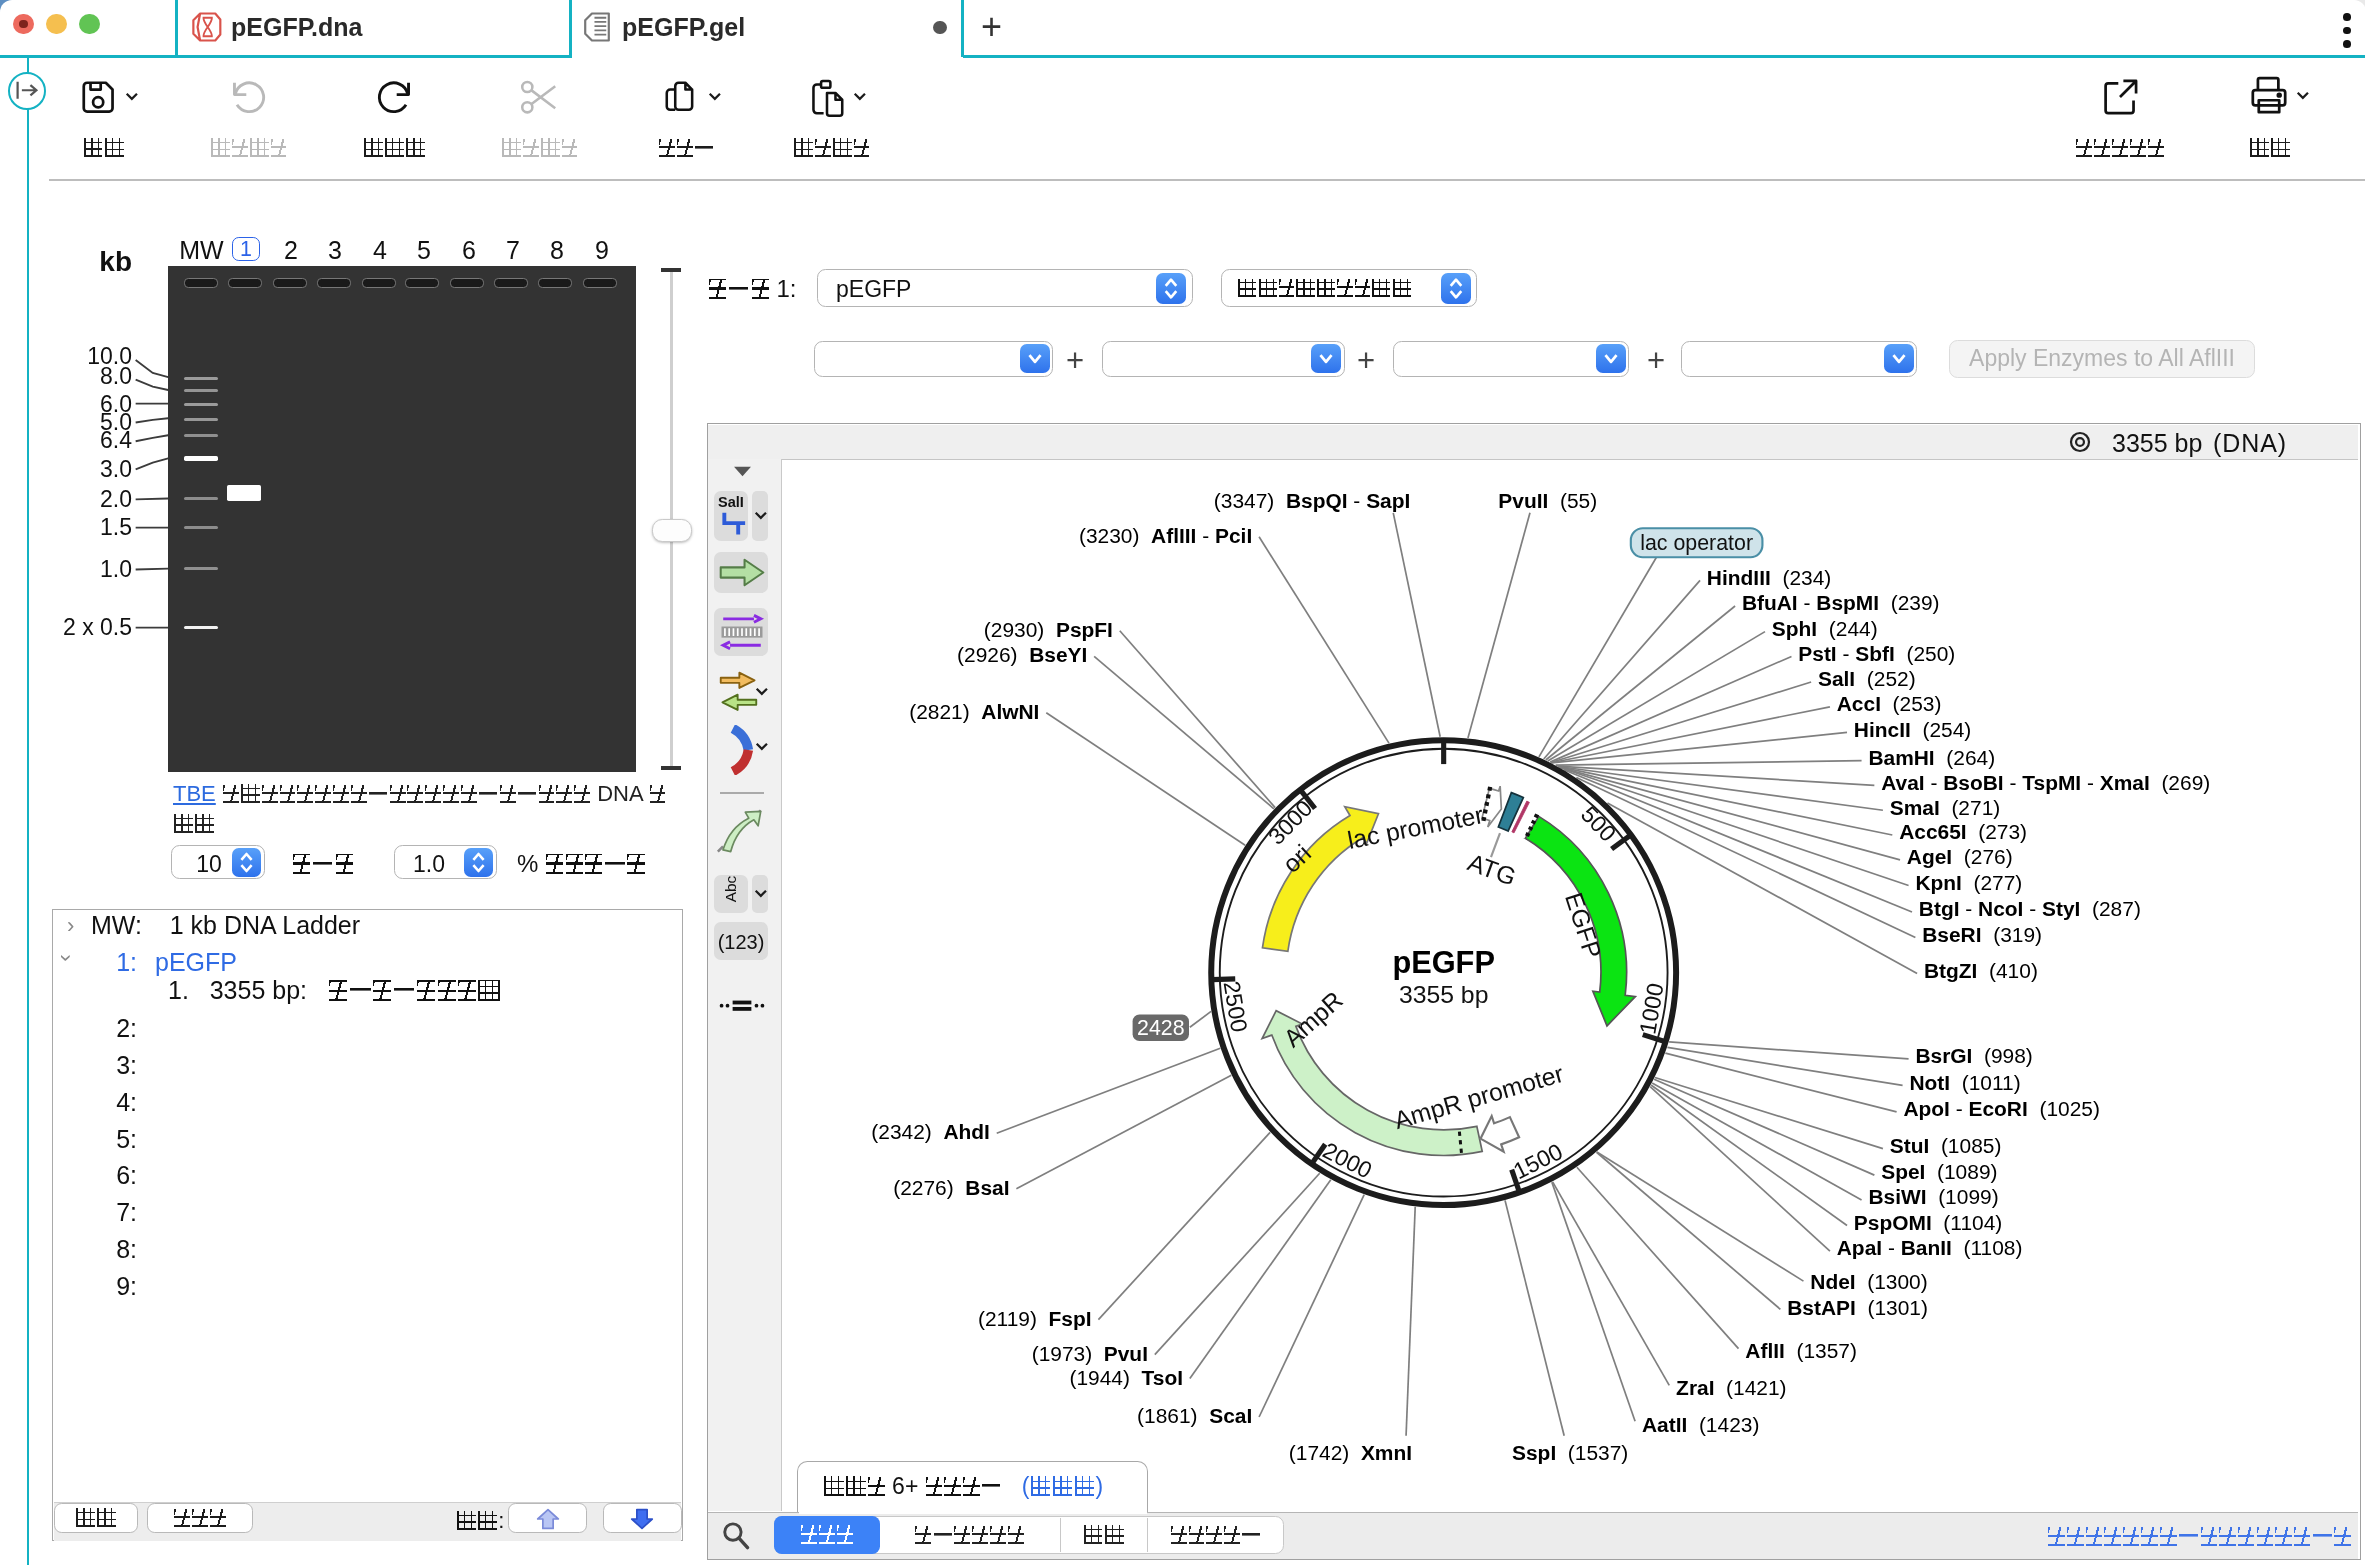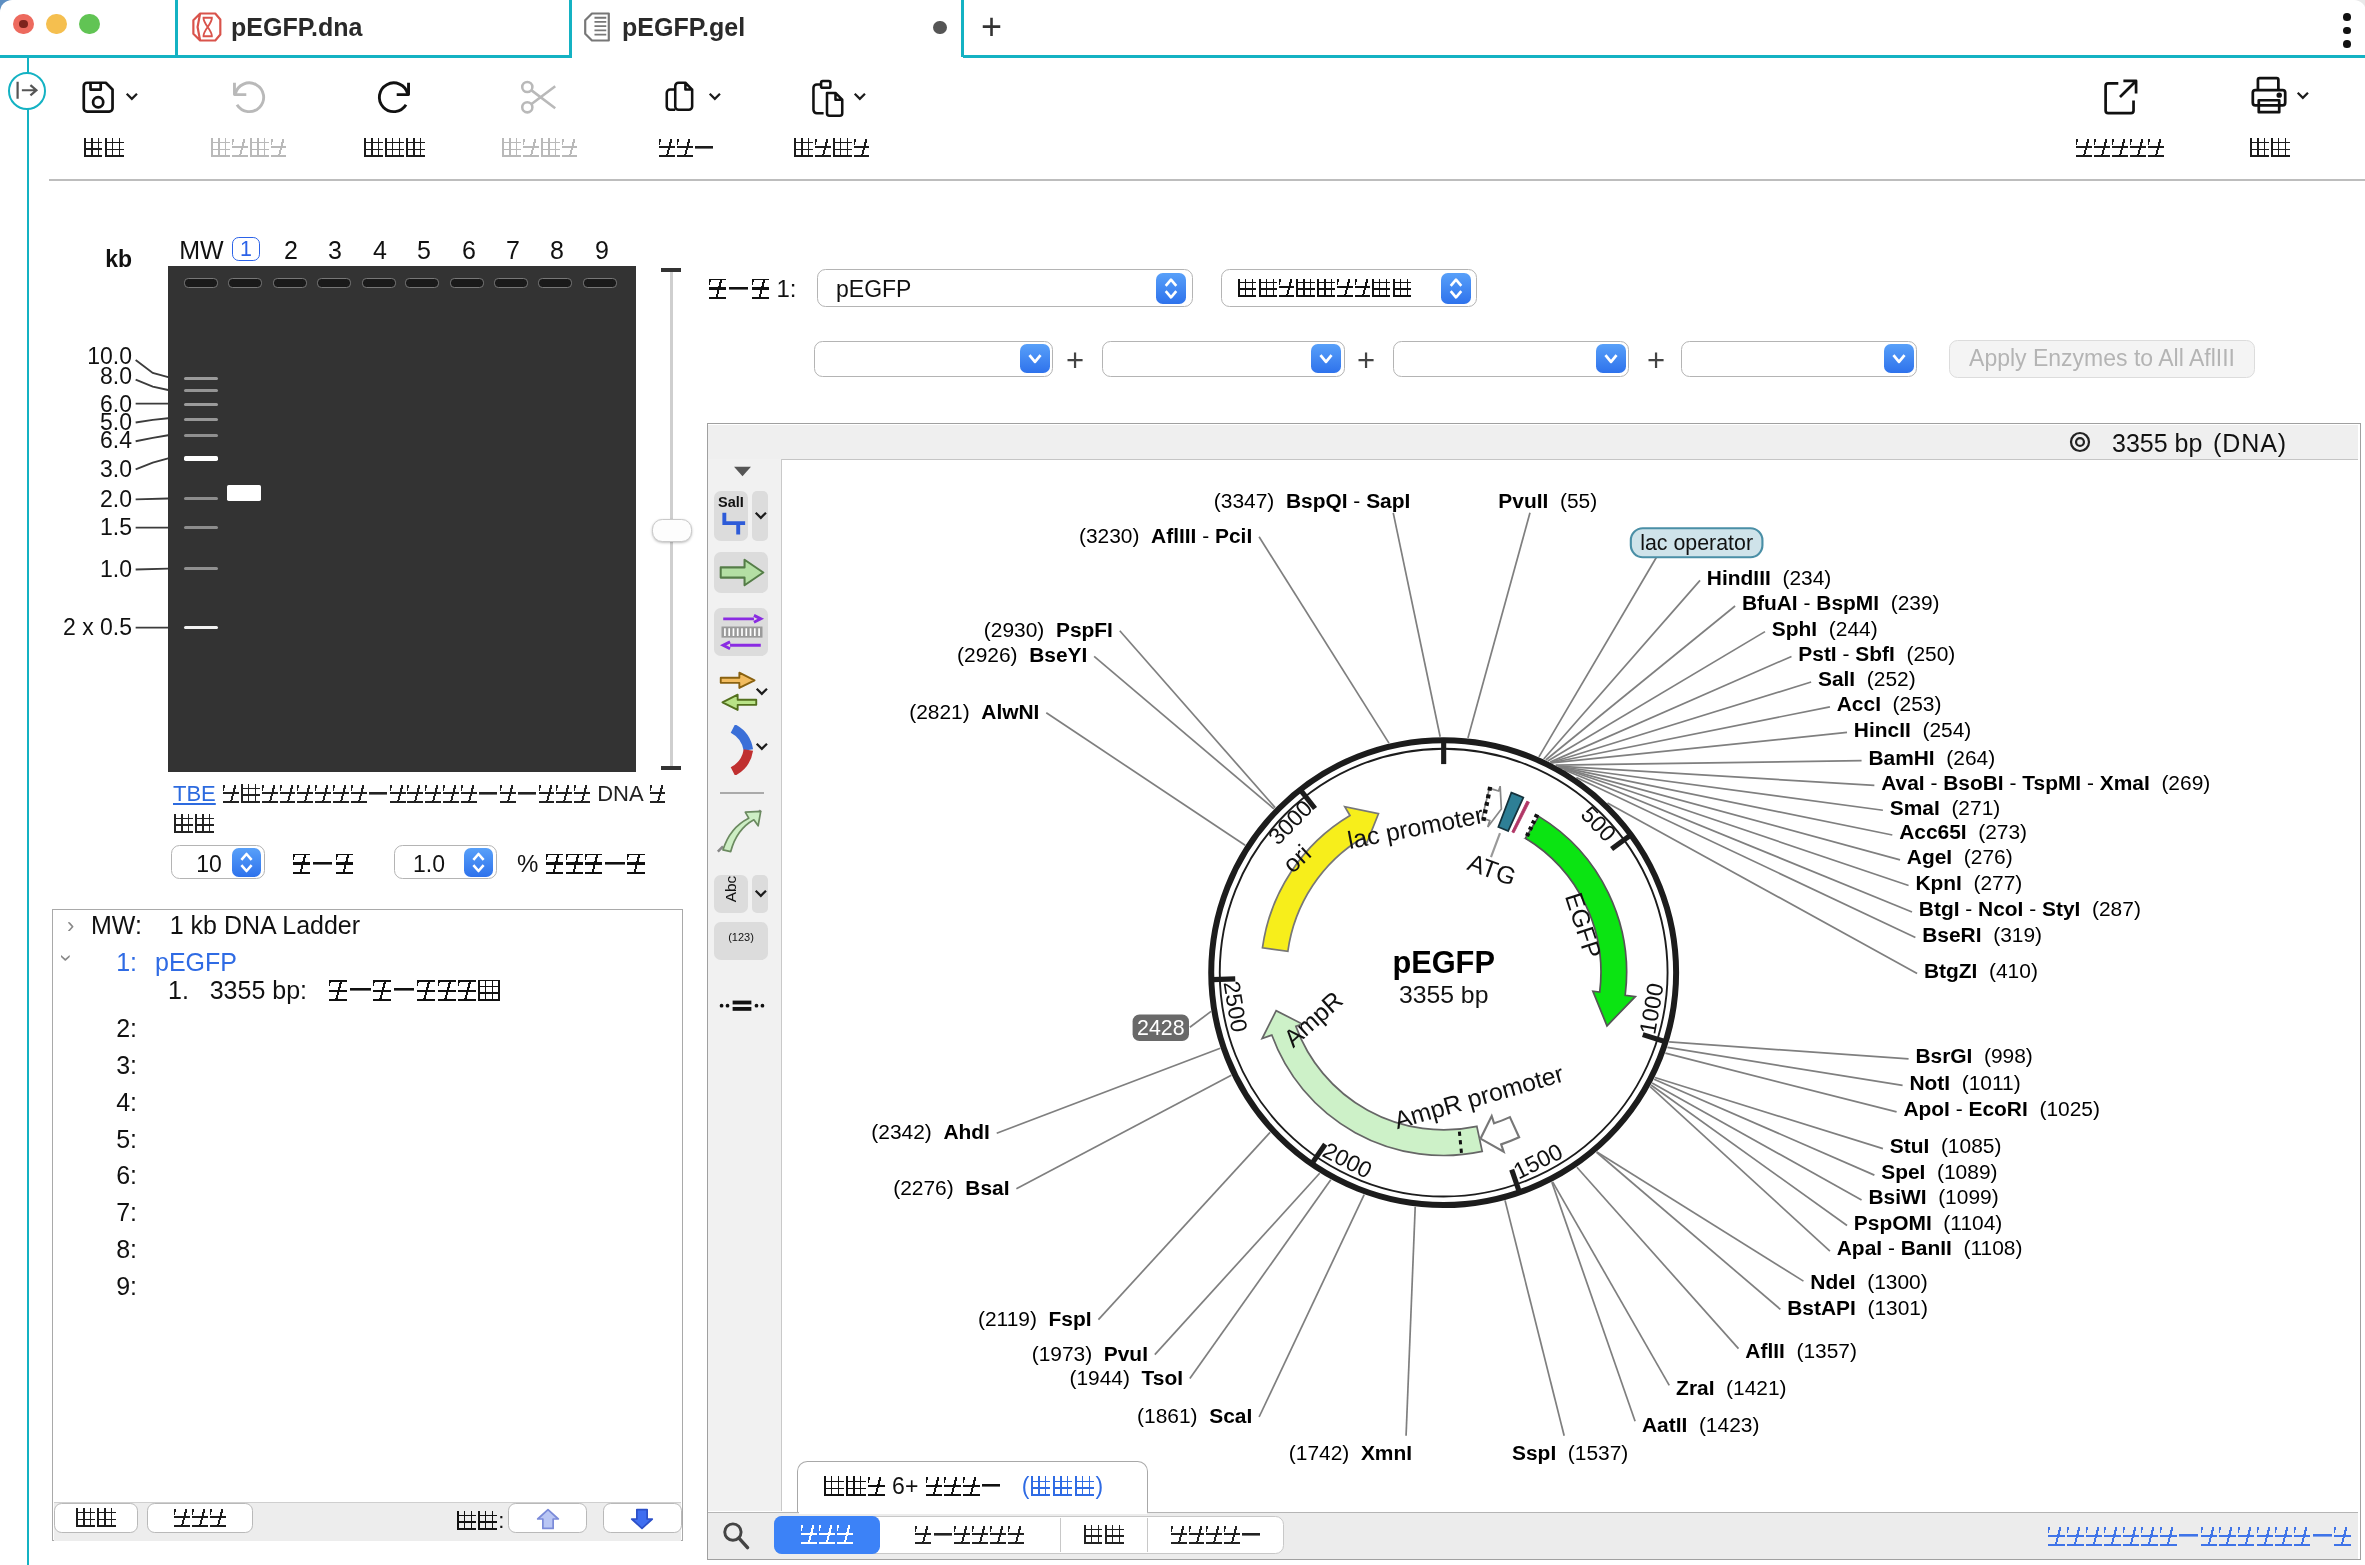--- a/index.html
+++ b/index.html
@@ -123,21 +123,21 @@
 <path d="M14 20 V8 a2 2 0 0 1 2-2 h20 a2 2 0 0 1 2 2 V20"></path>
 <rect x="8" y="20" width="38" height="18" rx="3"></rect>
 <rect x="15" y="32" width="24" height="14"></rect>
 <circle cx="39" cy="26" r="1.6" fill="#111"></circle>
     </g>
   </svg>
 <svg class="abs" style="left:2296px;top:91px" width="13.7" height="9.4" viewBox="0 0 16 11">
     <path d="M2 2 L8 8 L14 2" fill="none" stroke="#1c1c1c" stroke-width="2.6"></path>
   </svg>
 <div class="abs lbl" style="left:2241px;top:135px;width:58px"><i class="kj "></i><i class="kj "></i></div>
-<div class="abs" style="left:50px;top:246px;width:82px;text-align:right;font-size:23px;font-weight:bold;color:#111">kb</div>
+<div class="abs" style="left:50px;top:246px;width:82px;text-align:right;font-size:28px;font-weight:bold;color:#111">kb</div>
 <div class="abs row" style="left:176px;top:236px;width:51px;text-align:center;font-size:25px">MW</div>
 <div class="abs" style="left:232px;top:237px;width:26px;height:22px;border:1.7px solid #2b62e8;border-radius:6.8px;color:#2b62e8;font-size:21.4px;text-align:center;line-height:22px">1</div>
 <div class="abs row" style="left:278px;top:236px;width:26px;text-align:center;font-size:25px">2</div>
 <div class="abs row" style="left:322px;top:236px;width:26px;text-align:center;font-size:25px">3</div>
 <div class="abs row" style="left:367px;top:236px;width:26px;text-align:center;font-size:25px">4</div>
 <div class="abs row" style="left:411px;top:236px;width:26px;text-align:center;font-size:25px">5</div>
 <div class="abs row" style="left:456px;top:236px;width:26px;text-align:center;font-size:25px">6</div>
 <div class="abs row" style="left:500px;top:236px;width:26px;text-align:center;font-size:25px">7</div>
 <div class="abs row" style="left:544px;top:236px;width:26px;text-align:center;font-size:25px">8</div>
 <div class="abs row" style="left:589px;top:236px;width:26px;text-align:center;font-size:25px">9</div>
@@ -324,21 +324,21 @@
 <path d="M2 52 L8 46 M46 10 L52 4" fill="none" stroke="#888" stroke-width="3"></path>
 <path d="M8 50 Q16 24 38 13 L34 6 L52 5 L49 22 L44 15 Q24 26 17 52 Z" fill="#cdeec4" stroke="#6b8a60" stroke-width="2" stroke-linejoin="round"></path>
   </svg>
 <div class="abs" style="left:714px;top:875px;width:34px;height:38px;background:#dcdcdc;border-radius:6.8px"></div>
 <div class="abs" style="left:714px;top:880px;width:34px;font-size:15.4px;color:#111;text-align:center;transform:rotate(-90deg)">Abc</div>
 <div class="abs" style="left:752px;top:875px;width:16px;height:38px;background:#dcdcdc;border-radius:5.1px"></div>
 <svg class="abs" style="left:754px;top:889px" width="13.7" height="9.4" viewBox="0 0 16 11">
     <path d="M2 2 L8 8 L14 2" fill="none" stroke="#1c1c1c" stroke-width="2.6"></path>
   </svg>
 <div class="abs" style="left:714px;top:922px;width:54px;height:38px;background:#dcdcdc;border-radius:6.8px"></div>
-<div class="abs" style="left:714px;top:931px;width:54px;font-size:11px;color:#111;text-align:center">(123)</div>
+<div class="abs" style="left:714px;top:931px;width:54px;font-size:20px;color:#111;text-align:center">(123)</div>
 <svg class="abs" style="left:719px;top:998px" width="46" height="15.4" viewBox="0 0 54 18">
 <g fill="#111">
       <circle cx="3" cy="9" r="2.2"></circle>
       <circle cx="10" cy="9" r="2.2"></circle>
 <rect x="16" y="3" width="22" height="4.5"></rect>
       <rect x="16" y="10.5" width="22" height="4.5"></rect>
 <circle cx="44" cy="9" r="2.2"></circle>
       <circle cx="51" cy="9" r="2.2"></circle>
     </g>
   </svg>

